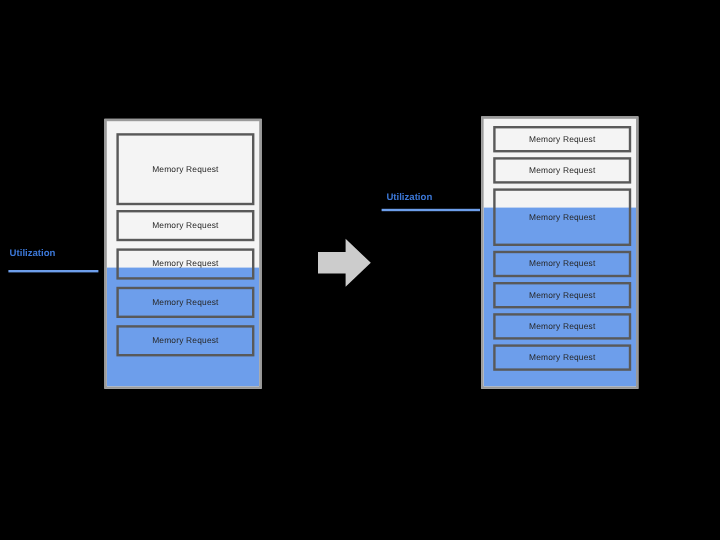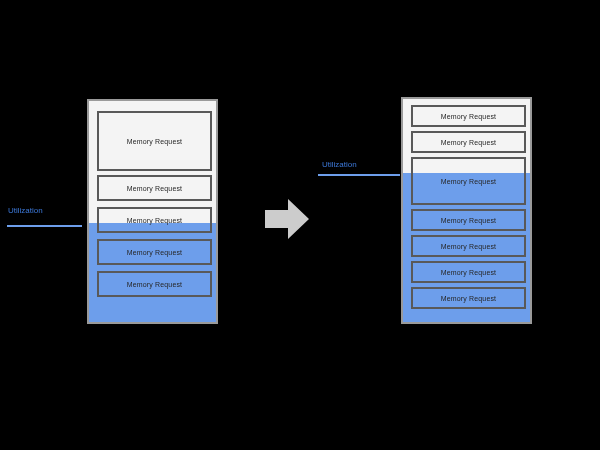--- a/index.html
+++ b/index.html
@@ -69,21 +69,21 @@
     left: 264px;
     top: 196px;
     width: 46px;
     height: 46px;
   }
 
   
   .callout-text {
     position: absolute;
     font-size: 8px;
-    font-weight: normal;
+    font-weight: bold;
     color: #3c78d8;
     white-space: nowrap;
     line-height: 1;
   }
   .callout-rule {
     position: absolute;
     height: 2px;
     background: #6d9eeb;
   }
 </style>

